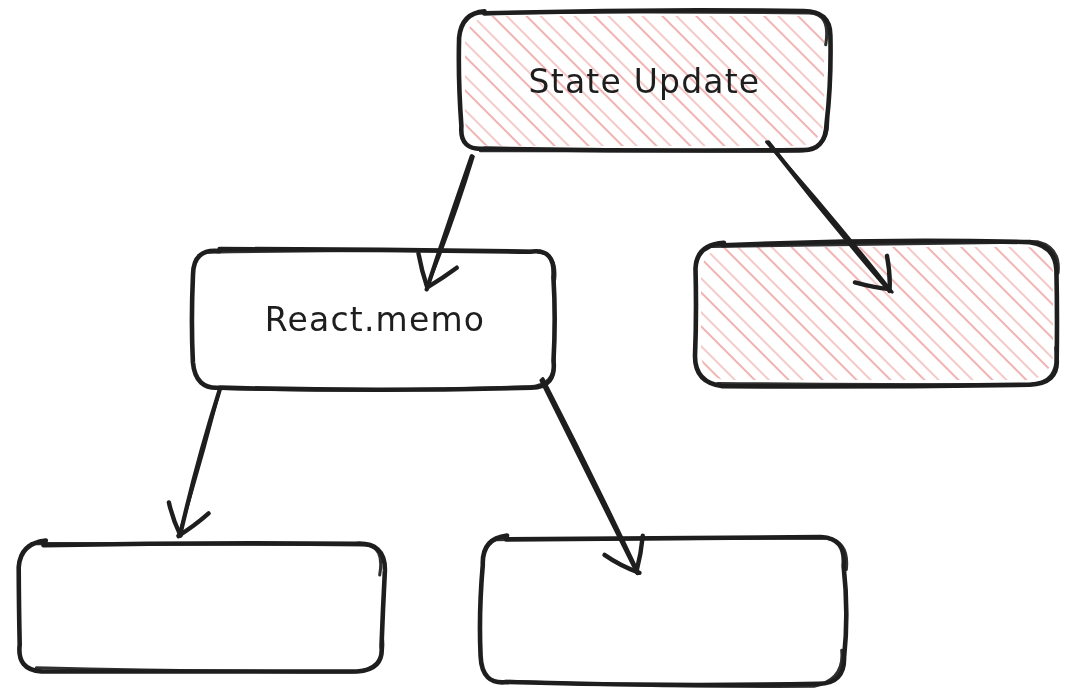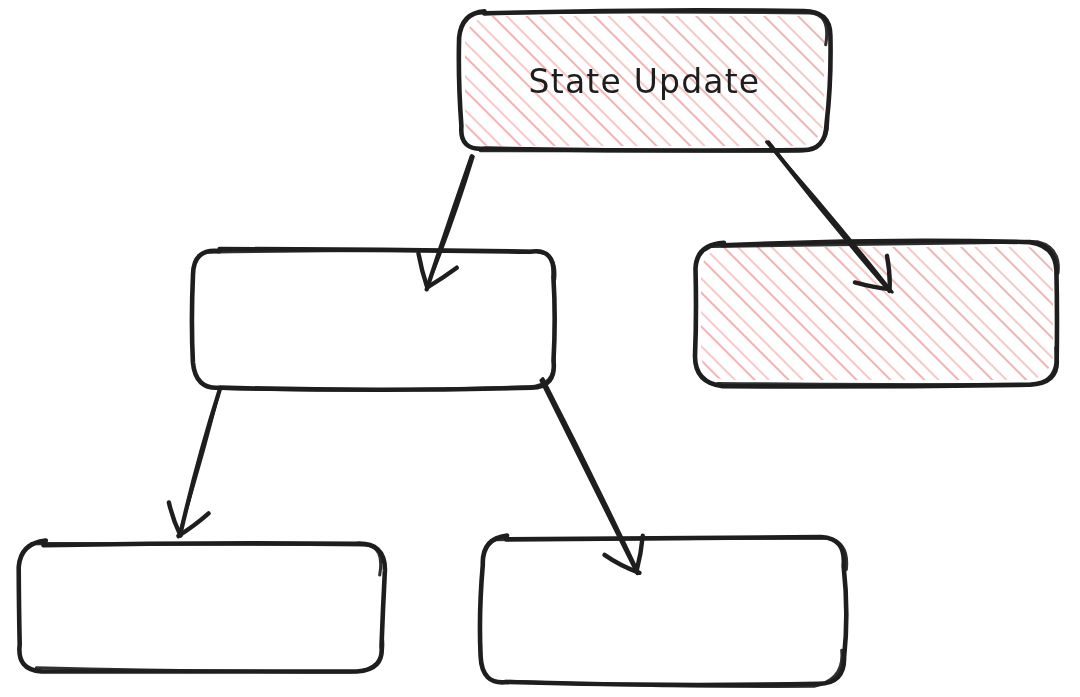--- a/index.html
+++ b/index.html
@@ -105,19 +105,20 @@
           <path d="M 541.7 380.5 Q 589.7 477.2 637.5 573.0" fill="none" stroke="#1e1e1e" stroke-width="4.3" stroke-linecap="round"></path>
           <path d="M 542.8 378.5 Q 592.2 474.3 638.8 573.4" fill="none" stroke="#1e1e1e" stroke-width="3" stroke-linecap="round"></path>
           <path d="M 639.5 572.8 Q 620.7 566.2 604.5 554.9" fill="none" stroke="#1e1e1e" stroke-width="4.4" stroke-linecap="round"></path>
           <path d="M 636.5 571.4 Q 641.2 553.2 642.8 535.7" fill="none" stroke="#1e1e1e" stroke-width="4.4" stroke-linecap="round"></path>
         </g>
       </g>
   </svg>
 
   <div class="node-label" style="left:461px; top:12px; width:367px; height:138px;">State Update</div>
 
+  <div class="node-label" style="left:195px; top:250px; width:360px; height:138px;">React.memo</div>
 
 
   <div class="node-label" style="left:18px; top:543px; width:365px; height:127px;"></div>
 
   <div class="node-label" style="left:482px; top:538px; width:363px; height:145px;"></div>
 
 </div>
 
 </body></html>

